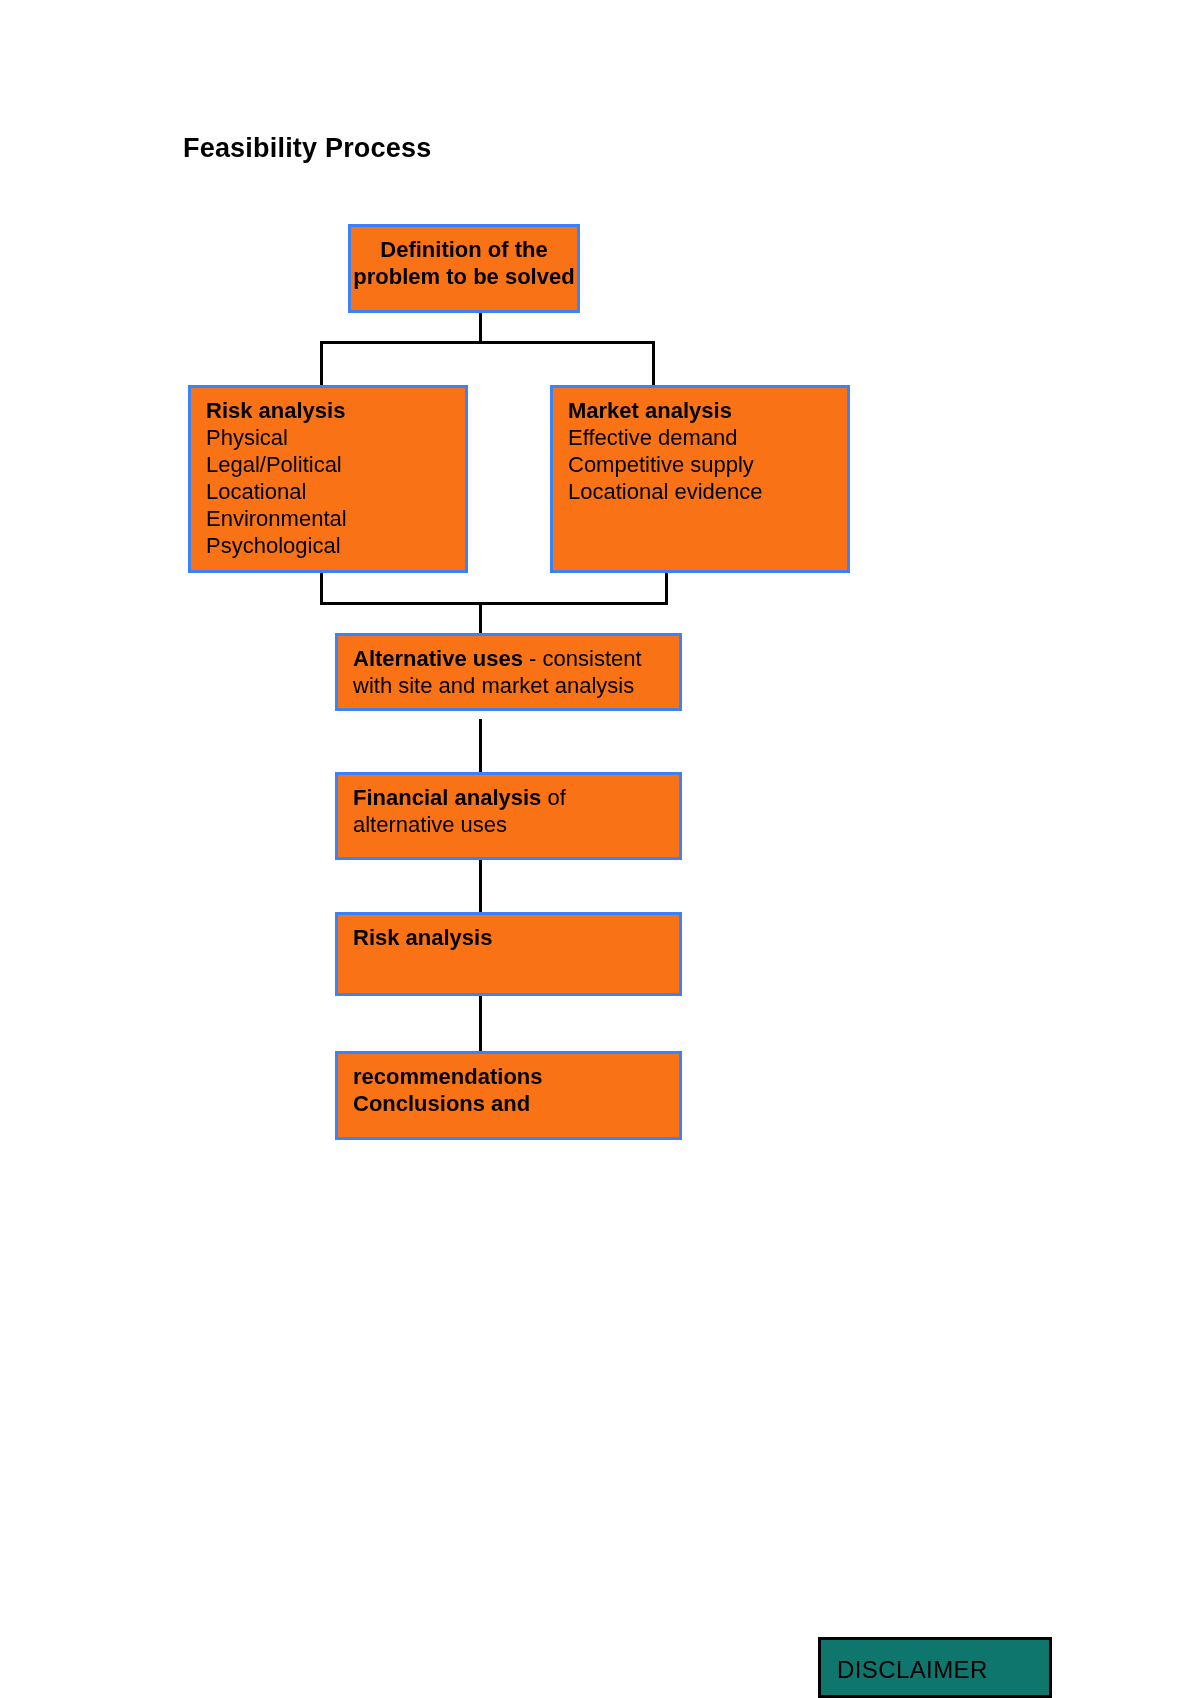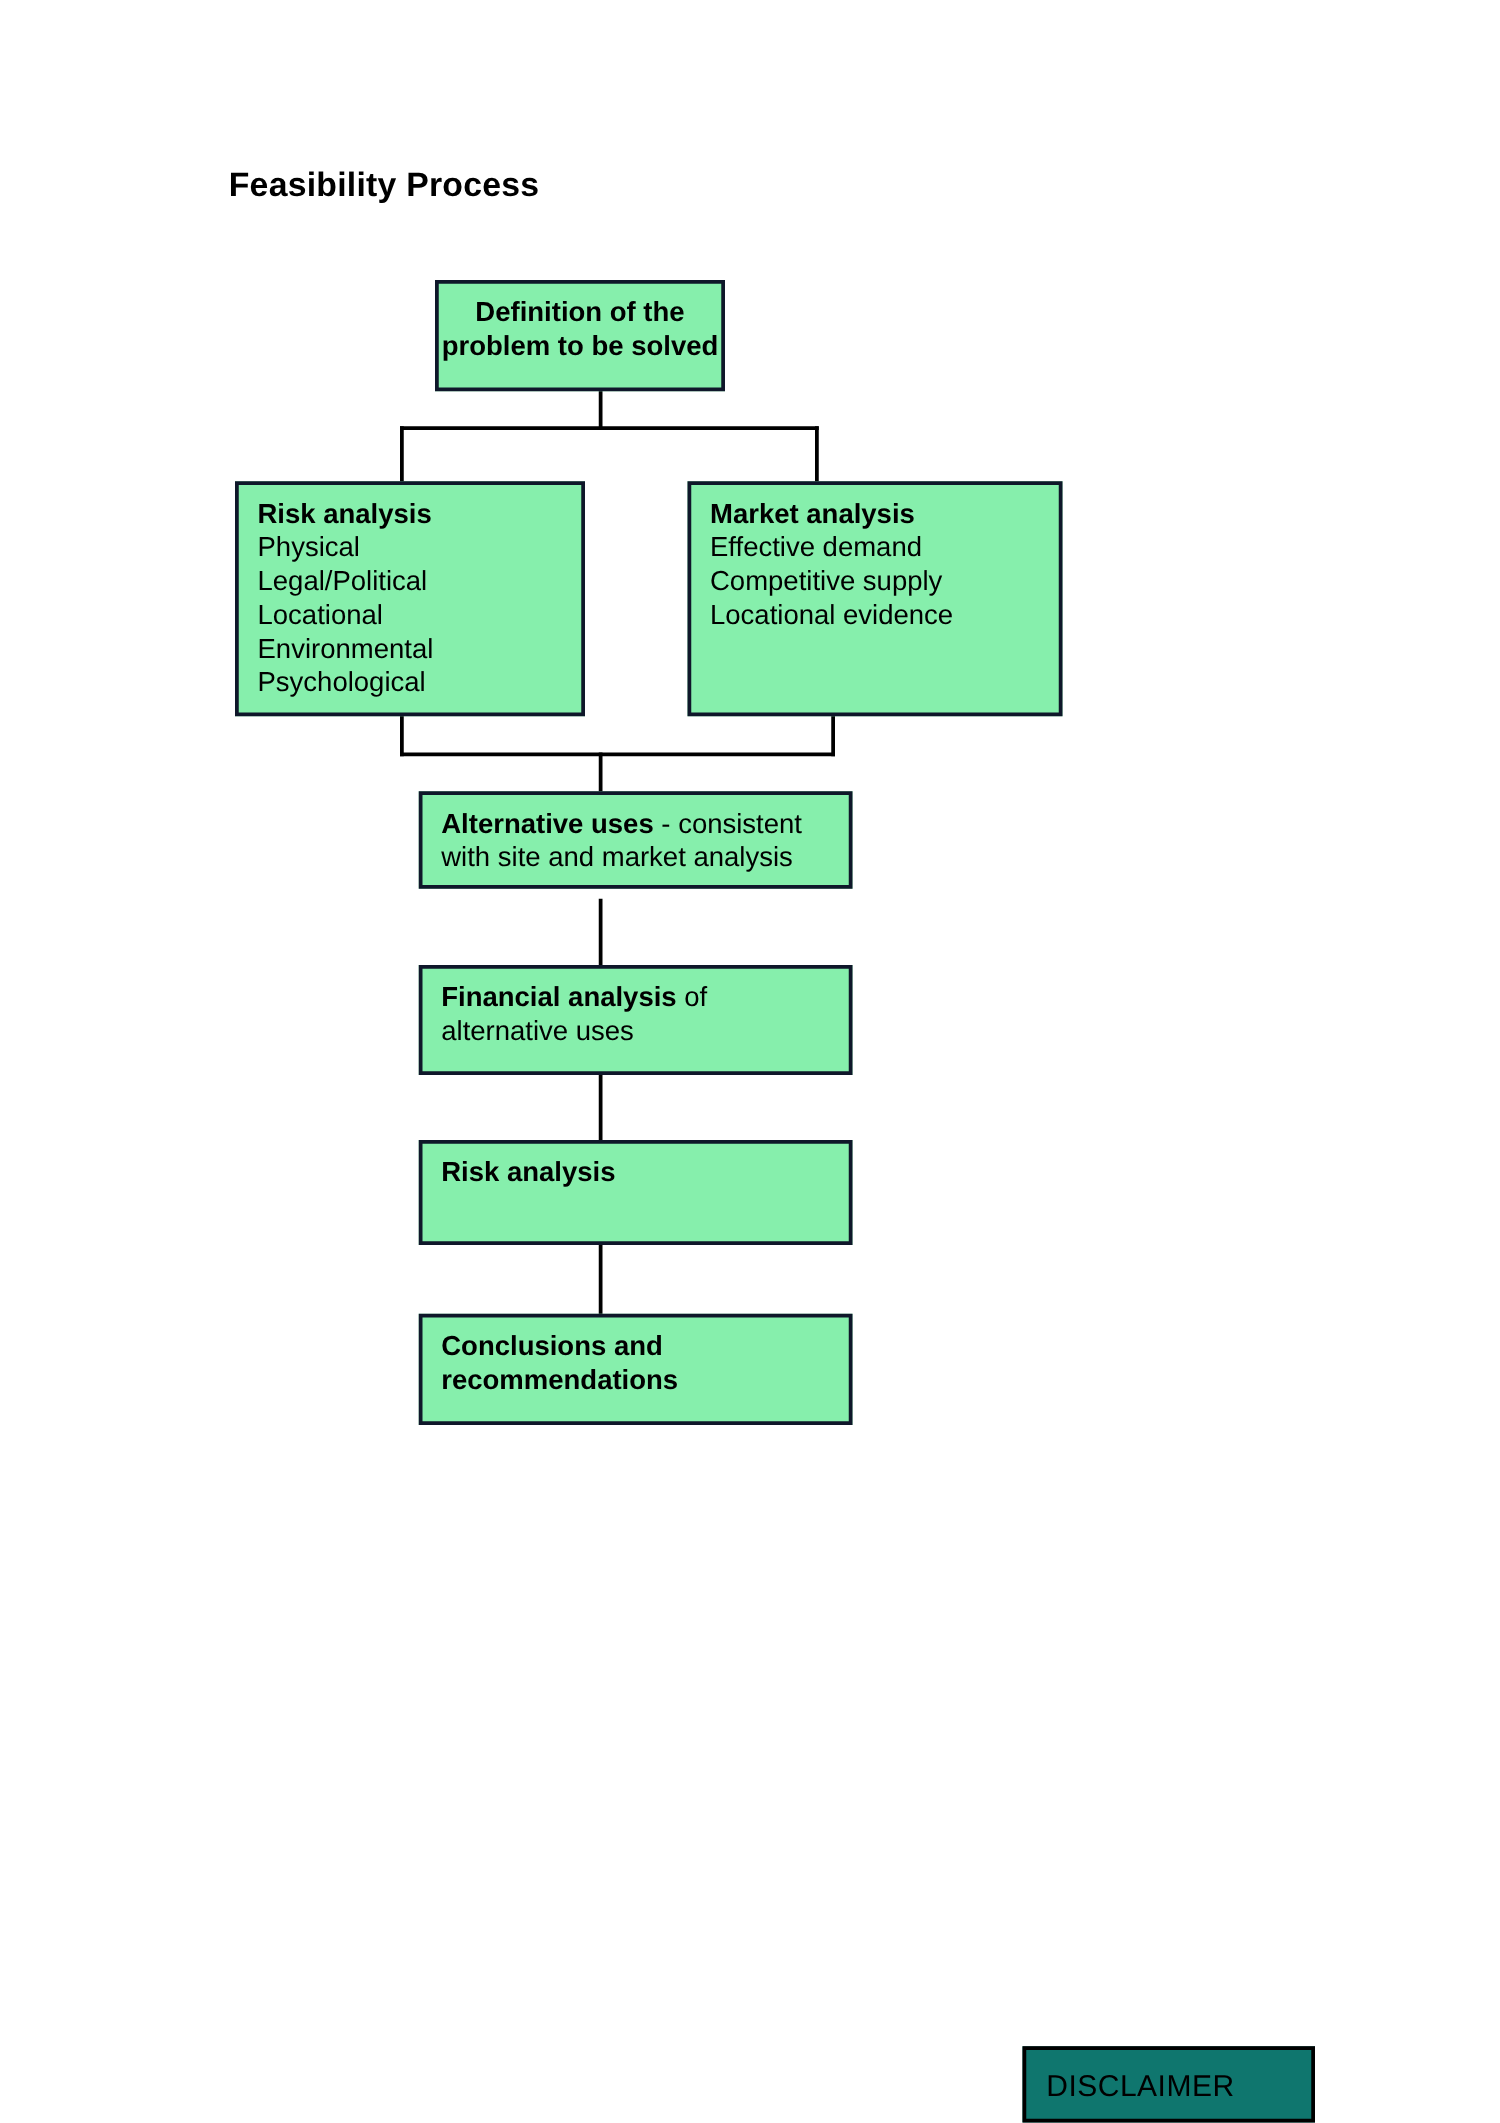--- a/index.html
+++ b/index.html
@@ -31,22 +31,22 @@
     font-size: 27px;
     font-weight: bold;
     letter-spacing: 0.2px;
     white-space: nowrap;
   }
 
   
   .box {
     position: absolute;
     box-sizing: border-box;
-    border: 3px solid #0f172a;
-    background: #86efac;
+    border: 3px solid #3b82f6;
+    background: #f97316;
     z-index: 2;
   }
   .box .inner {
     position: absolute;
     left: 15px;
     right: 8px;
     top: 9px;
   }
   .box.centered .inner {
     left: 0;
@@ -160,22 +160,22 @@
     <div class="inner">
       <span class="ln">
         <span class="hd">Financial analysis</span><span class="nm"> of</span>
       </span>
       <span class="ln light">alternative uses</span>
     </div>
   </div>
 
   <div class="box" style="left:335px; top:1051px; width:347px; height:89px;">
     <div class="inner">
+      <span class="ln b">recommendations</span>
       <span class="ln b">Conclusions and</span>
-      <span class="ln b">recommendations</span>
     </div>
   </div>
 
   <div class="disclaimer-box" style="left:818px; top:1637px; width:234px; height:61px;">
     <div class="dtext">DISCLAIMER</div>
   </div>
 
 </div>
 
 </body></html>

